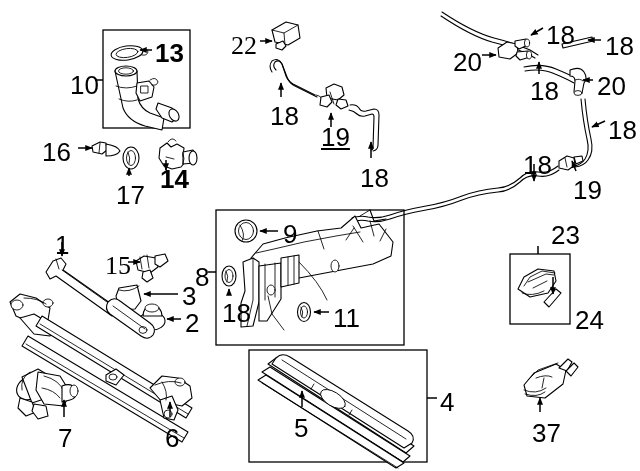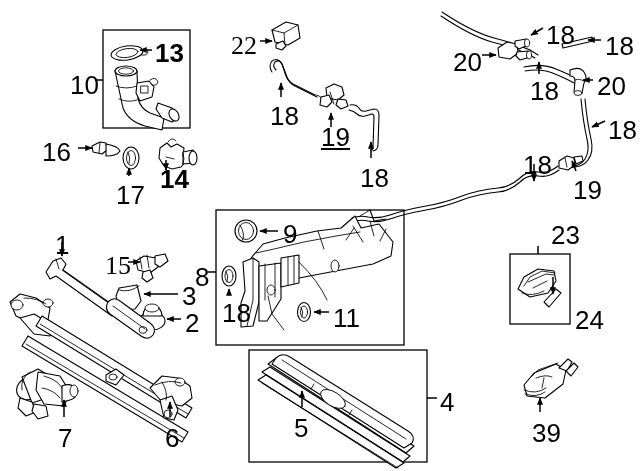--- a/index.html
+++ b/index.html
@@ -437,15 +437,15 @@
   <div class="callout-label" style="left:530px; top:78px;">18</div>
   <div class="callout-label" style="left:608px; top:117px;">18</div>
   <div class="callout-label" style="left:523px; top:152px;">18</div>
   <div class="callout-label" style="left:321px; top:124px;text-decoration:underline;">19</div>
   <div class="callout-label" style="left:453px; top:49px;">20</div>
   <div class="callout-label" style="left:597px; top:73px;">20</div>
   <div class="callout-label" style="left:573px; top:177px;">19</div>
   <div class="callout-label" style="left:231px; top:33px;font-family:Liberation Serif, serif;">22</div>
   <div class="callout-label" style="left:526px; top:222px;margin-left:25px;">23</div>
   <div class="callout-label" style="left:575px; top:263px;margin-top:44px;">24</div>
-  <div class="callout-label" style="left:532px; top:420px;">39</div>
+  <div class="callout-label" style="left:532px; top:420px;">37</div>
 
 </div>
 
 </body></html>

